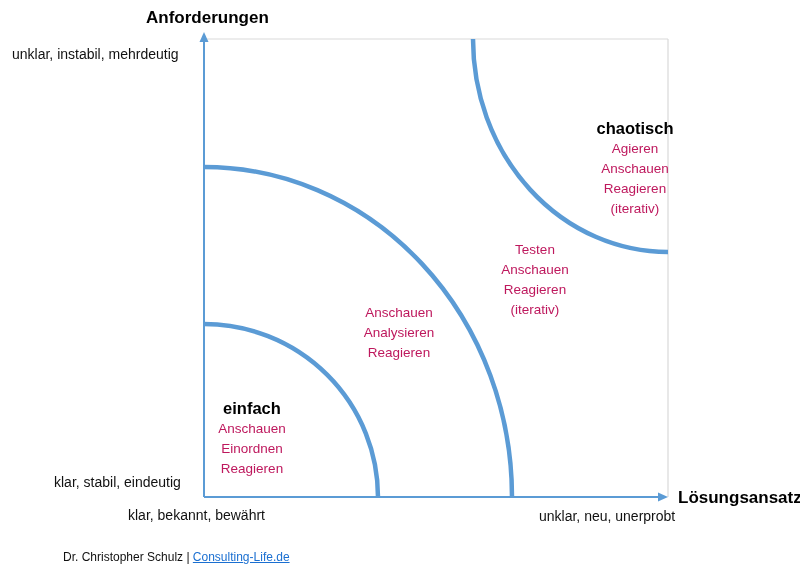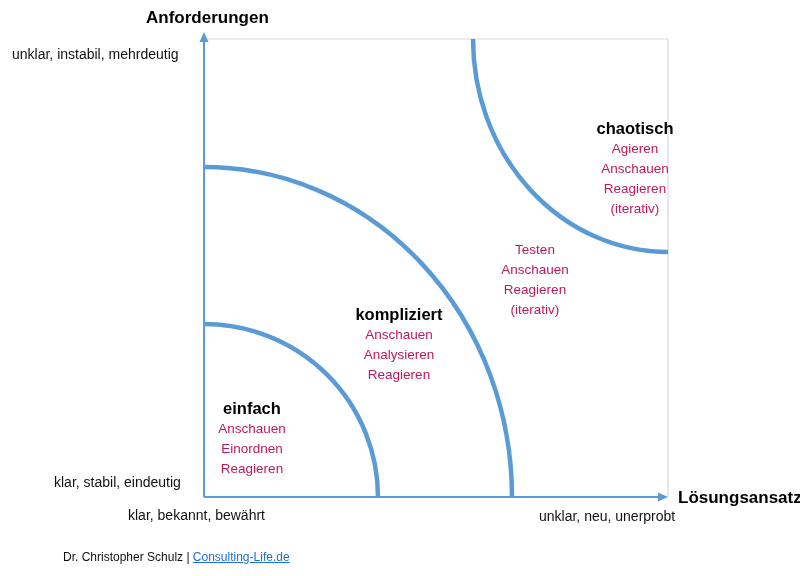--- a/index.html
+++ b/index.html
@@ -45,21 +45,20 @@
 <div class="abs axis-label" style="left:519px; top:508px;margin-left:20px;">unklar, neu, unerprobt</div>
 
 <div class="abs domain-block" style="left:212px; top:397px; width:80px;">
   <div class="domain-title">einfach</div>
   <div class="domain-step">Anschauen</div>
   <div class="domain-step">Einordnen</div>
   <div class="domain-step">Reagieren</div>
 </div>
 
 <div class="abs domain-block" style="left:344px; top:303px; width:110px;">
-  <div class="domain-title">kompliziert</div>
   <div class="domain-step">Anschauen</div>
   <div class="domain-step">Analysieren</div>
   <div class="domain-step">Reagieren</div>
 </div>
 
 <div class="abs domain-block" style="left:490px; top:240px; width:90px;">
   <div class="domain-step">Testen</div>
   <div class="domain-step">Anschauen</div>
   <div class="domain-step">Reagieren</div>
   <div class="domain-step">(iterativ)</div>

